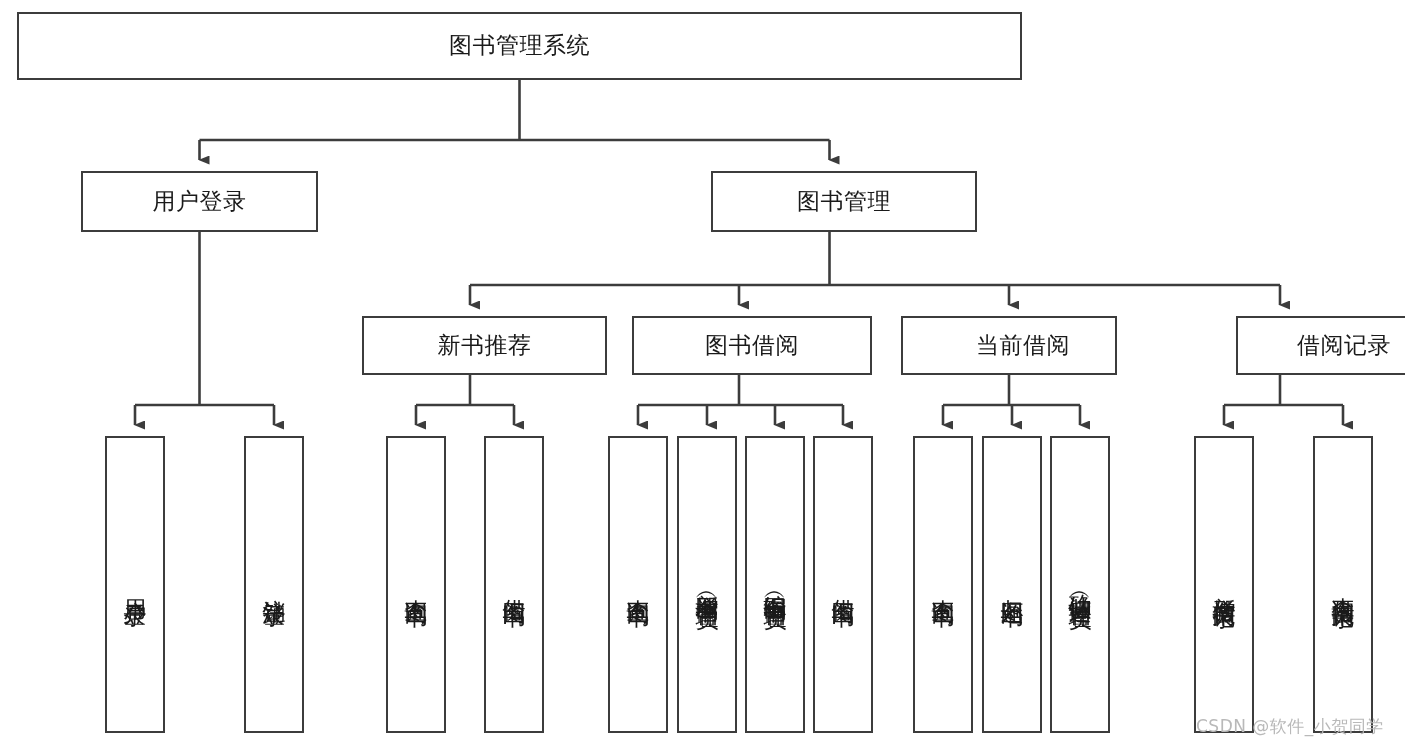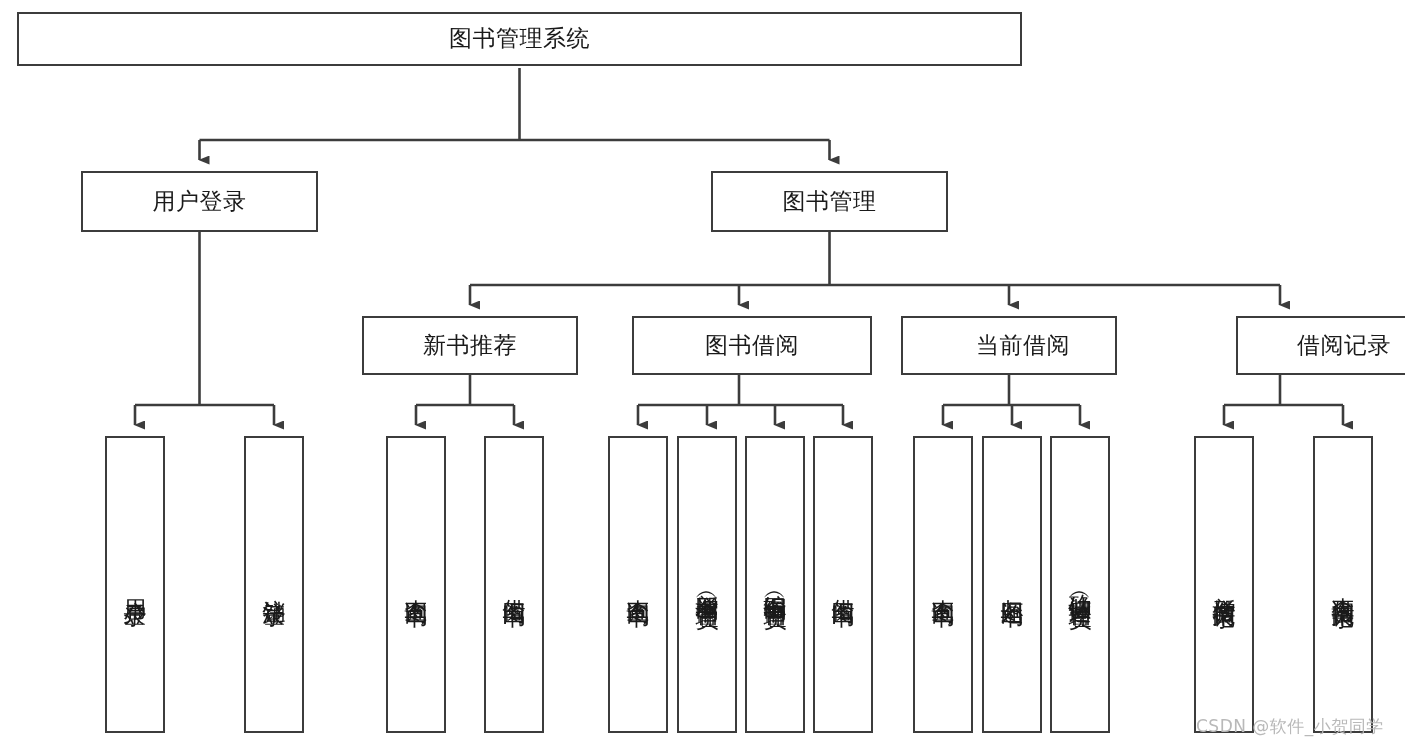--- a/index.html
+++ b/index.html
@@ -108,30 +108,30 @@
         <path d="M1012,405 L1012,425" marker-end="url(#arrowhead)"></path>
         <path d="M1080,405 L1080,425" marker-end="url(#arrowhead)"></path>
         <path d="M1280,375 L1280,405"></path>
         <path d="M1224,405 L1343,405"></path>
         <path d="M1224,405 L1224,425" marker-end="url(#arrowhead)"></path>
         <path d="M1343,405 L1343,425" marker-end="url(#arrowhead)"></path>
       </g>
   </svg>
 
   <div id="nodes-layer">
-      <div class="node horizontal" style="left: 17px; top: 12px; width: 1005px; height: 54px;">
+      <div class="node horizontal" style="left: 17px; top: 12px; width: 1005px; height: 68px;">
         <span class="label">图书管理系统</span>
       </div>
       <div class="node horizontal" style="left: 81px; top: 171px; width: 237px; height: 61px;">
         <span class="label">用户登录</span>
       </div>
-      <div class="node horizontal" style="left: 711px; top: 171px; width: 237px; height: 61px;">
+      <div class="node horizontal" style="left: 711px; top: 171px; width: 266px; height: 61px;">
         <span class="label">图书管理</span>
       </div>
-      <div class="node horizontal" style="left: 362px; top: 316px; width: 216px; height: 59px;">
+      <div class="node horizontal" style="left: 362px; top: 316px; width: 245px; height: 59px;">
         <span class="label">新书推荐</span>
       </div>
       <div class="node horizontal" style="left: 632px; top: 316px; width: 240px; height: 59px;">
         <span class="label">图书借阅</span>
       </div>
       <div class="node horizontal" style="left: 901px; top: 316px; width: 216px; height: 59px; padding-left: 28px;">
         <span class="label">当前借阅</span>
       </div>
       <div class="node horizontal" style="left: 1236px; top: 316px; width: 216px; height: 59px;">
         <span class="label">借阅记录</span>

